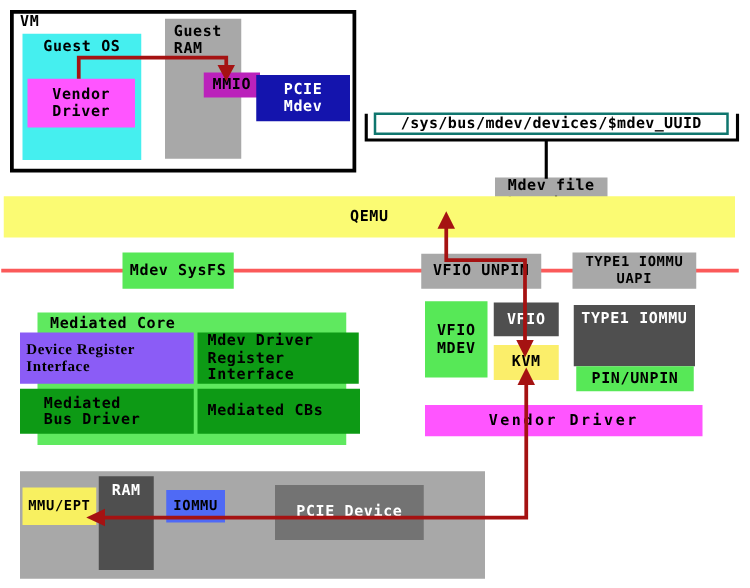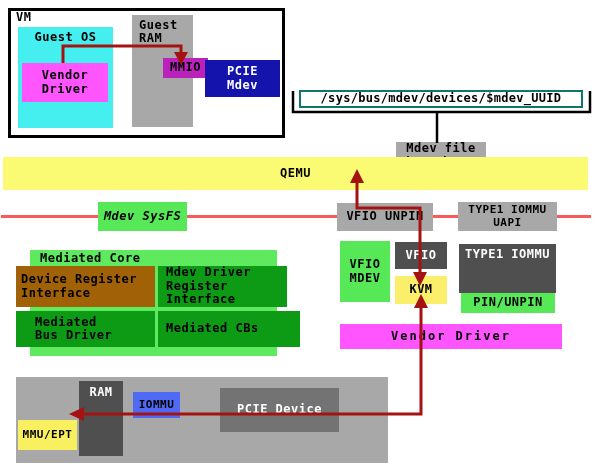--- a/index.html
+++ b/index.html
@@ -17,36 +17,36 @@
   .vm-label{left:16px;top:10px;width:40px;height:16px;justify-content:flex-start;}
   .guest-os{left:18px;top:27px;width:95px;height:101px;background:#45efef;align-items:flex-start;padding-top:4px;}
   .vendor-driver-vm{left:22px;top:63px;width:86px;height:39px;background:#ff55ff;}
   .guest-ram{left:132px;top:15px;width:61px;height:112px;background:#a8a8a8;padding:4px 0 0 7px;}
   .mmio{left:163px;top:58px;width:45px;height:20px;background:#bb22bb;}
   .pcie-mdev{left:205px;top:60px;width:75px;height:37px;background:#1414ad;}
   .sysfs-path{left:299px;top:90px;width:284px;height:18px;border:2px solid #0f766e;background:#fff;font-size:12px;letter-spacing:.3px;}
   .mdev-fd{left:396px;top:142px;width:90px;height:27px;background:#a8a8a8;}
   .qemu-band{left:3px;top:157px;width:585px;height:33px;background:#fbfb73;}
   .red-rule{position:absolute;left:1px;top:215px;width:590px;height:3px;background:#fb5a5a;z-index:1;}
-  .mdev-sysfs{left:98px;top:202px;width:89px;height:29px;background:#57e857;z-index:2;font-style:italic;}
+  .mdev-sysfs{left:98px;top:202px;width:89px;height:29px;background:#57e857;z-index:2;}
   .vfio-uapi{left:337px;top:203px;width:96px;height:28px;background:#a8a8a8;z-index:2;}
   .type1-uapi{left:458px;top:202px;width:99px;height:29px;background:#a8a8a8;z-index:2;}
   .mediated-core{left:30px;top:250px;width:247px;height:106px;background:#5fe95f;padding:2px 0 0 10px;}
-  .dev-reg{left:16px;top:266px;width:139px;height:41px;background:#a16207;z-index:2;justify-content:flex-start;text-align:left;padding-left:5px;}
+  .dev-reg{left:16px;top:266px;width:139px;height:41px;background:#8b5cf6;z-index:2;justify-content:flex-start;text-align:left;padding-left:5px;font-family:Liberation Serif, serif;}
   .mdev-drv-reg{left:158px;top:266px;width:129px;height:41px;background:#0d9a15;z-index:2;justify-content:flex-start;text-align:left;padding-left:8px;}
   .med-bus{left:16px;top:311px;width:139px;height:36px;background:#0d9a15;z-index:2;justify-content:flex-start;text-align:left;padding-left:19px;}
-  .med-cbs{left:158px;top:311px;width:142px;height:36px;background:#0d9a15;z-index:2;justify-content:flex-start;text-align:right;padding-left:8px;}
+  .med-cbs{left:158px;top:311px;width:130px;height:36px;background:#0d9a15;z-index:2;justify-content:flex-start;text-align:right;padding-left:8px;}
   .vfio-mdev{left:340px;top:241px;width:50px;height:61px;background:#57e857;}
   .vfio{left:395px;top:242px;width:52px;height:27px;background:#4f4f4f;}
   .kvm{left:395px;top:276px;width:52px;height:28px;background:#fbee6a;}
   .type1-iommu{left:459px;top:244px;width:97px;height:49px;background:#4f4f4f;padding-top:4px;}
   .pin-unpin{left:461px;top:293px;width:94px;height:20px;background:#57e857;}
   .vendor-driver{left:340px;top:324px;width:222px;height:25px;background:#ff55ff;letter-spacing:2px;}
   .hw-container{left:16px;top:377px;width:372px;height:86px;background:#a8a8a8;}
-  .mmu-ept{left:18px;top:390px;width:59px;height:30px;background:#f8f060;z-index:2;margin-top:30px;}
+  .mmu-ept{left:18px;top:390px;width:59px;height:30px;background:#f8f060;z-index:2;}
   .ram{left:79px;top:381px;width:44px;height:75px;background:#4f4f4f;z-index:2;padding-top:5px;}
   .iommu{left:133px;top:392px;width:47px;height:26px;background:#4f6af5;z-index:2;}
   .pcie-device{left:220px;top:388px;width:119px;height:44px;background:#737373;z-index:2;}
   .overlay{position:absolute;left:0;top:0;width:600px;height:470px;z-index:10;pointer-events:none;}
 </style>
 </head>
 <body>
 
 <div class="stage">
 

